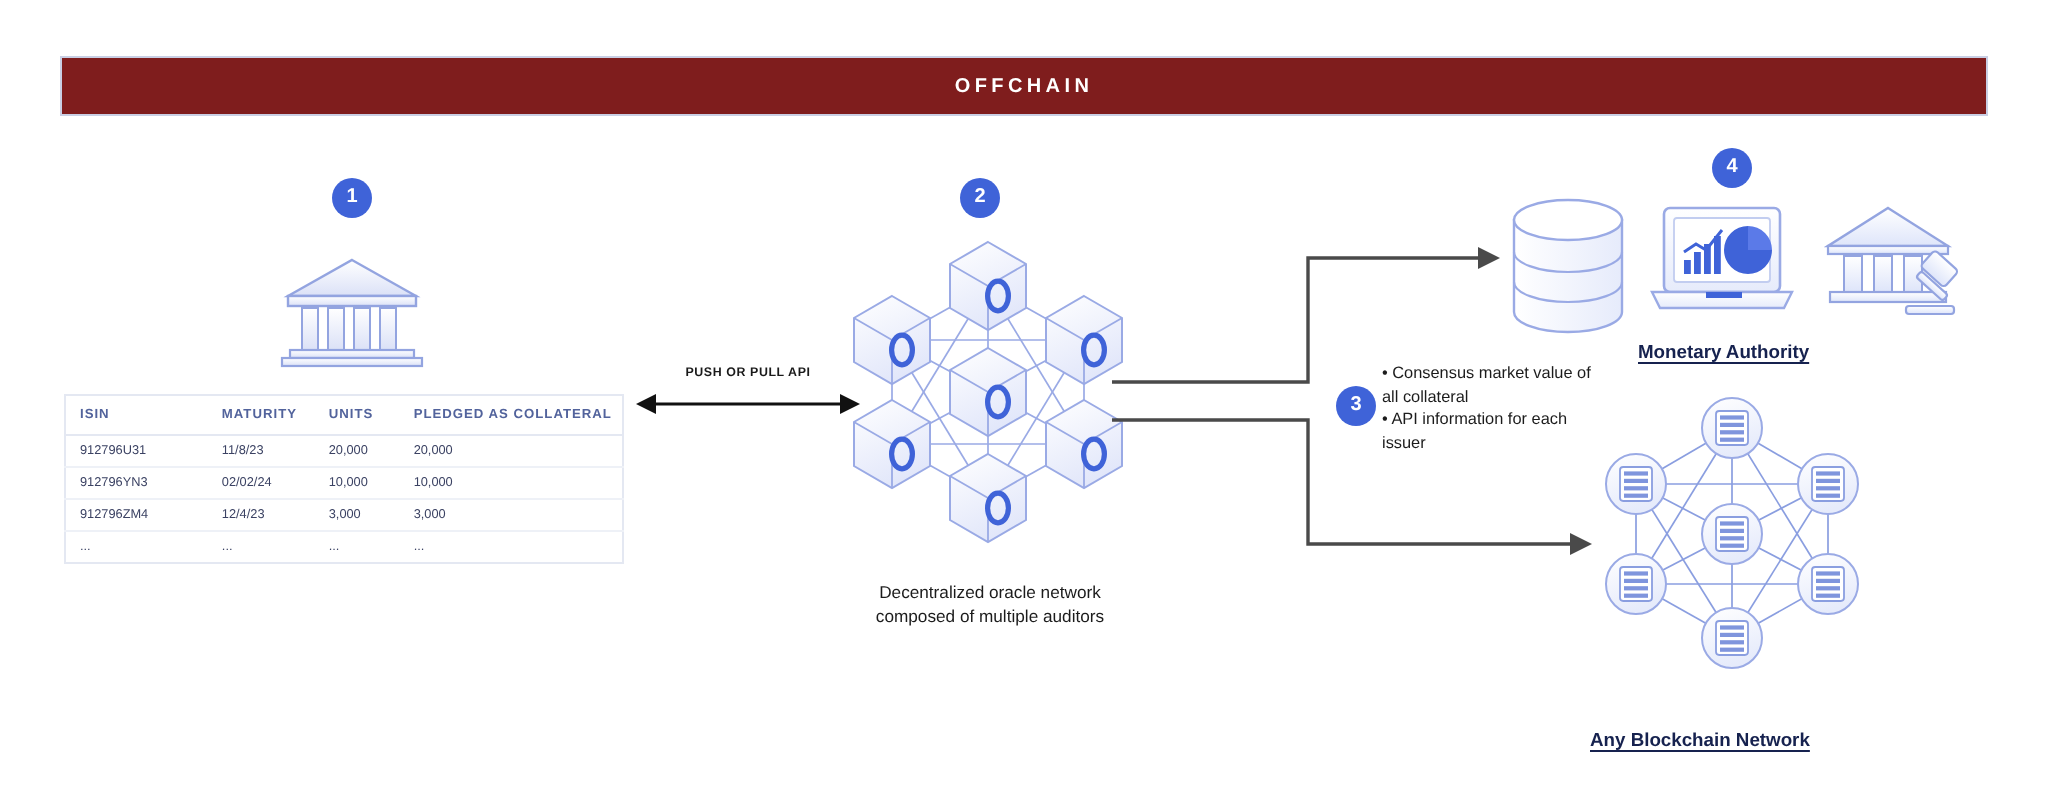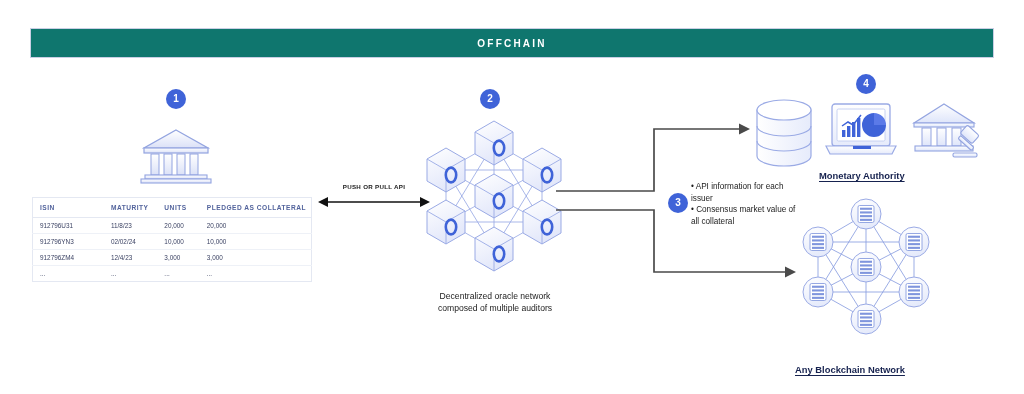--- a/index.html
+++ b/index.html
@@ -21,21 +21,21 @@
     height: 394px;
   }
 
   
   .offchain-bar {
     position: absolute;
     left: 30px;
     top: 28px;
     width: 964px;
     height: 30px;
-    background: #0f766e;
+    background: #7f1d1d;
     border: 1px solid #c9cfe4;
     box-sizing: border-box;
     display: flex;
     align-items: center;
     justify-content: center;
   }
   .offchain-bar .label {
     color: #ffffff;
     font-size: 10px;
     font-weight: bold;
@@ -300,22 +300,22 @@
       <polygon points="194,19 183,13.5 183,24.5" fill="#4a4a4a"></polygon>
       <polygon points="240,162 229,156.5 229,167.5" fill="#4a4a4a"></polygon>
     </svg>
   </div>
 
   <div class="step" id="step3">
     <span>3</span>
   </div>
 
   <div class="consensus-note">
+    <div class="bullet-line">• Consensus market value of all collateral</div>
     <div class="bullet-line">• API information for each issuer</div>
-    <div class="bullet-line">• Consensus market value of all collateral</div>
   </div>
 
   <div class="step" id="step4">
     <span>4</span>
   </div>
 
   <div class="db-icon">
     <svg viewBox="0 0 62 68" width="62" height="68">
       <defs>
         <linearGradient id="dbGrad" x1="0" y1="0" x2="1" y2="0">

